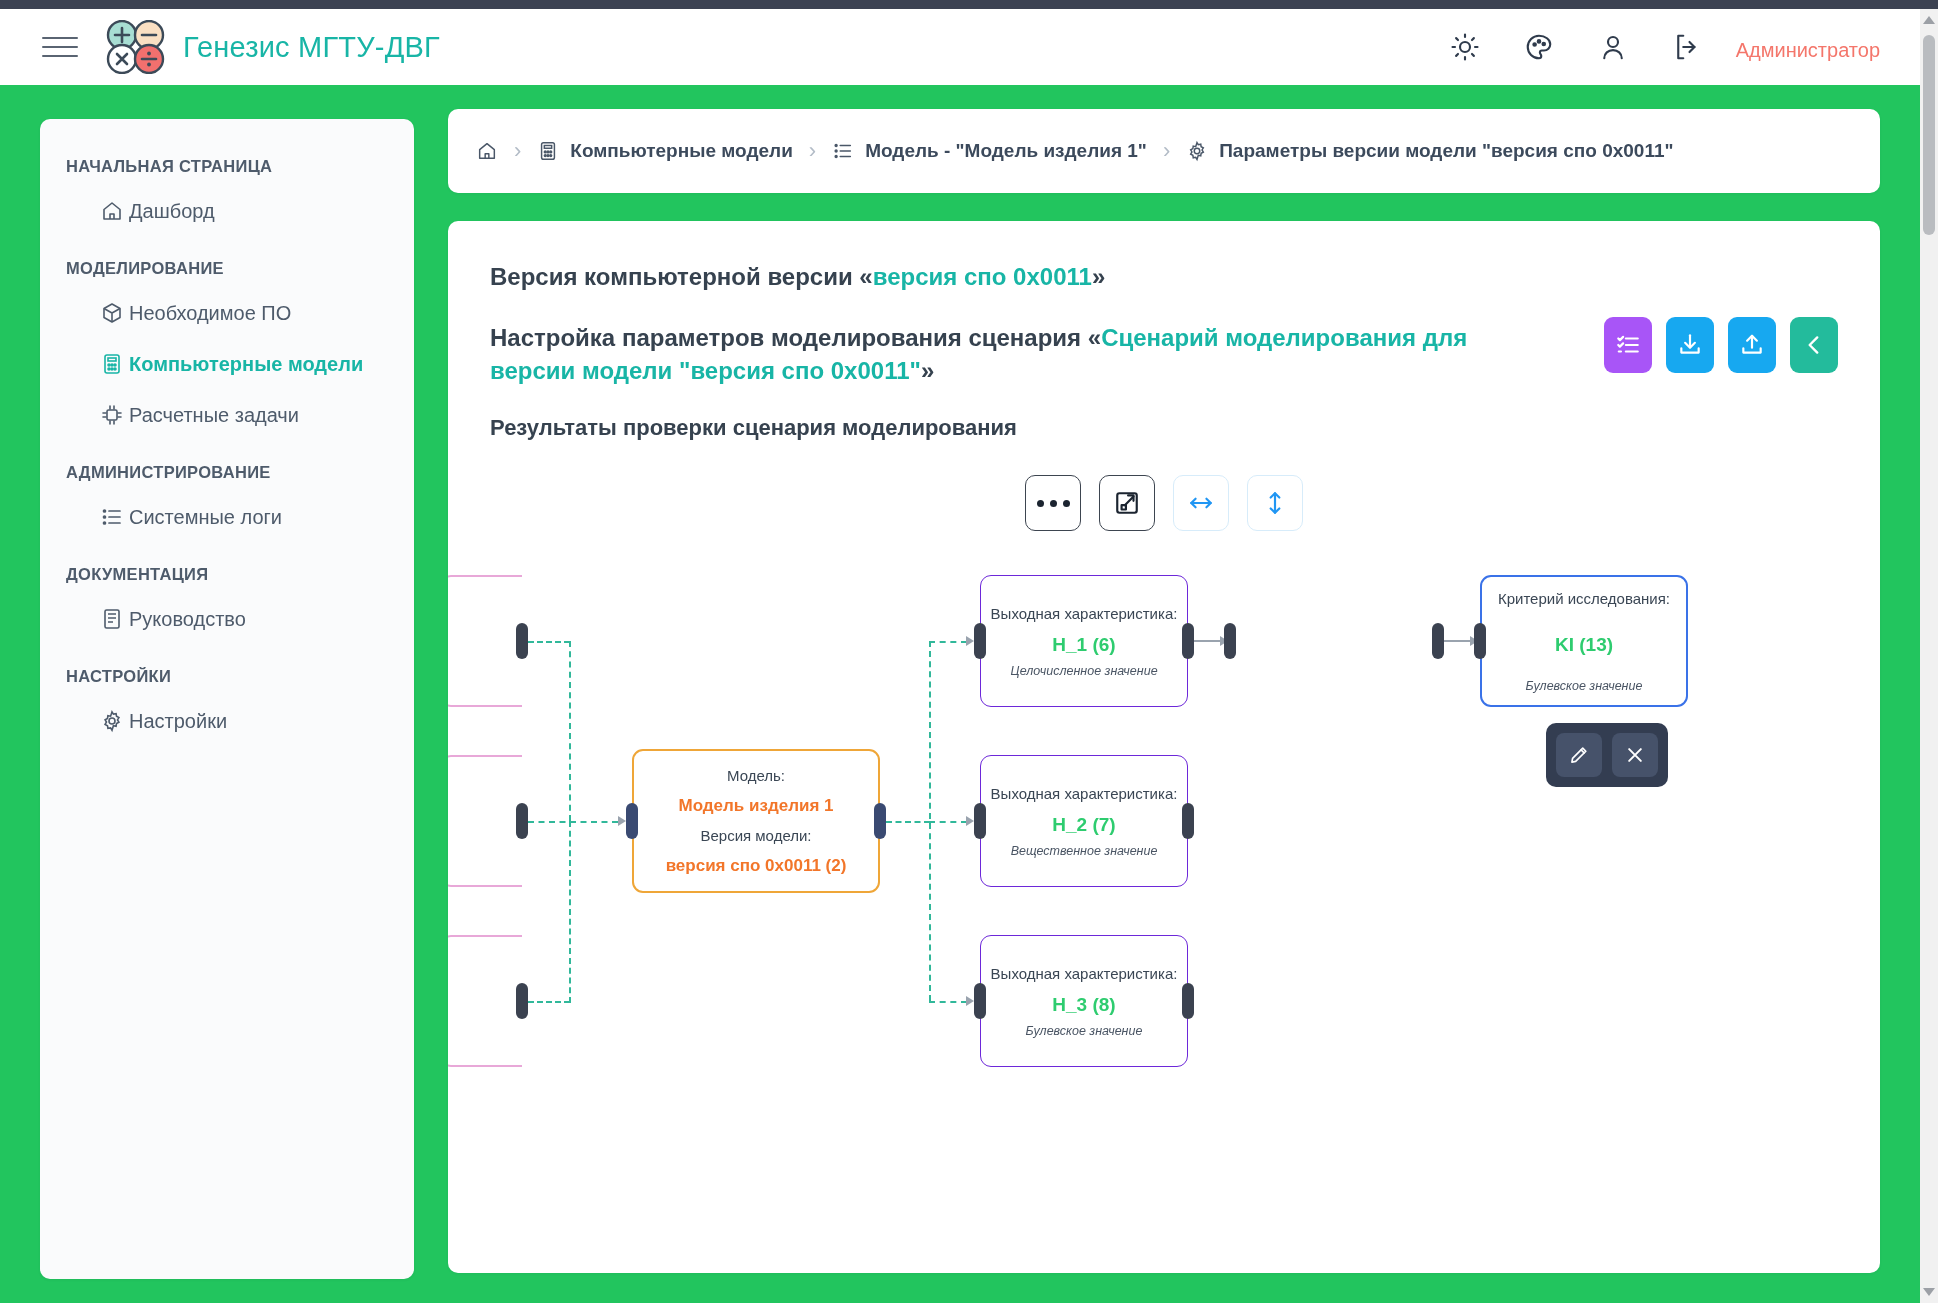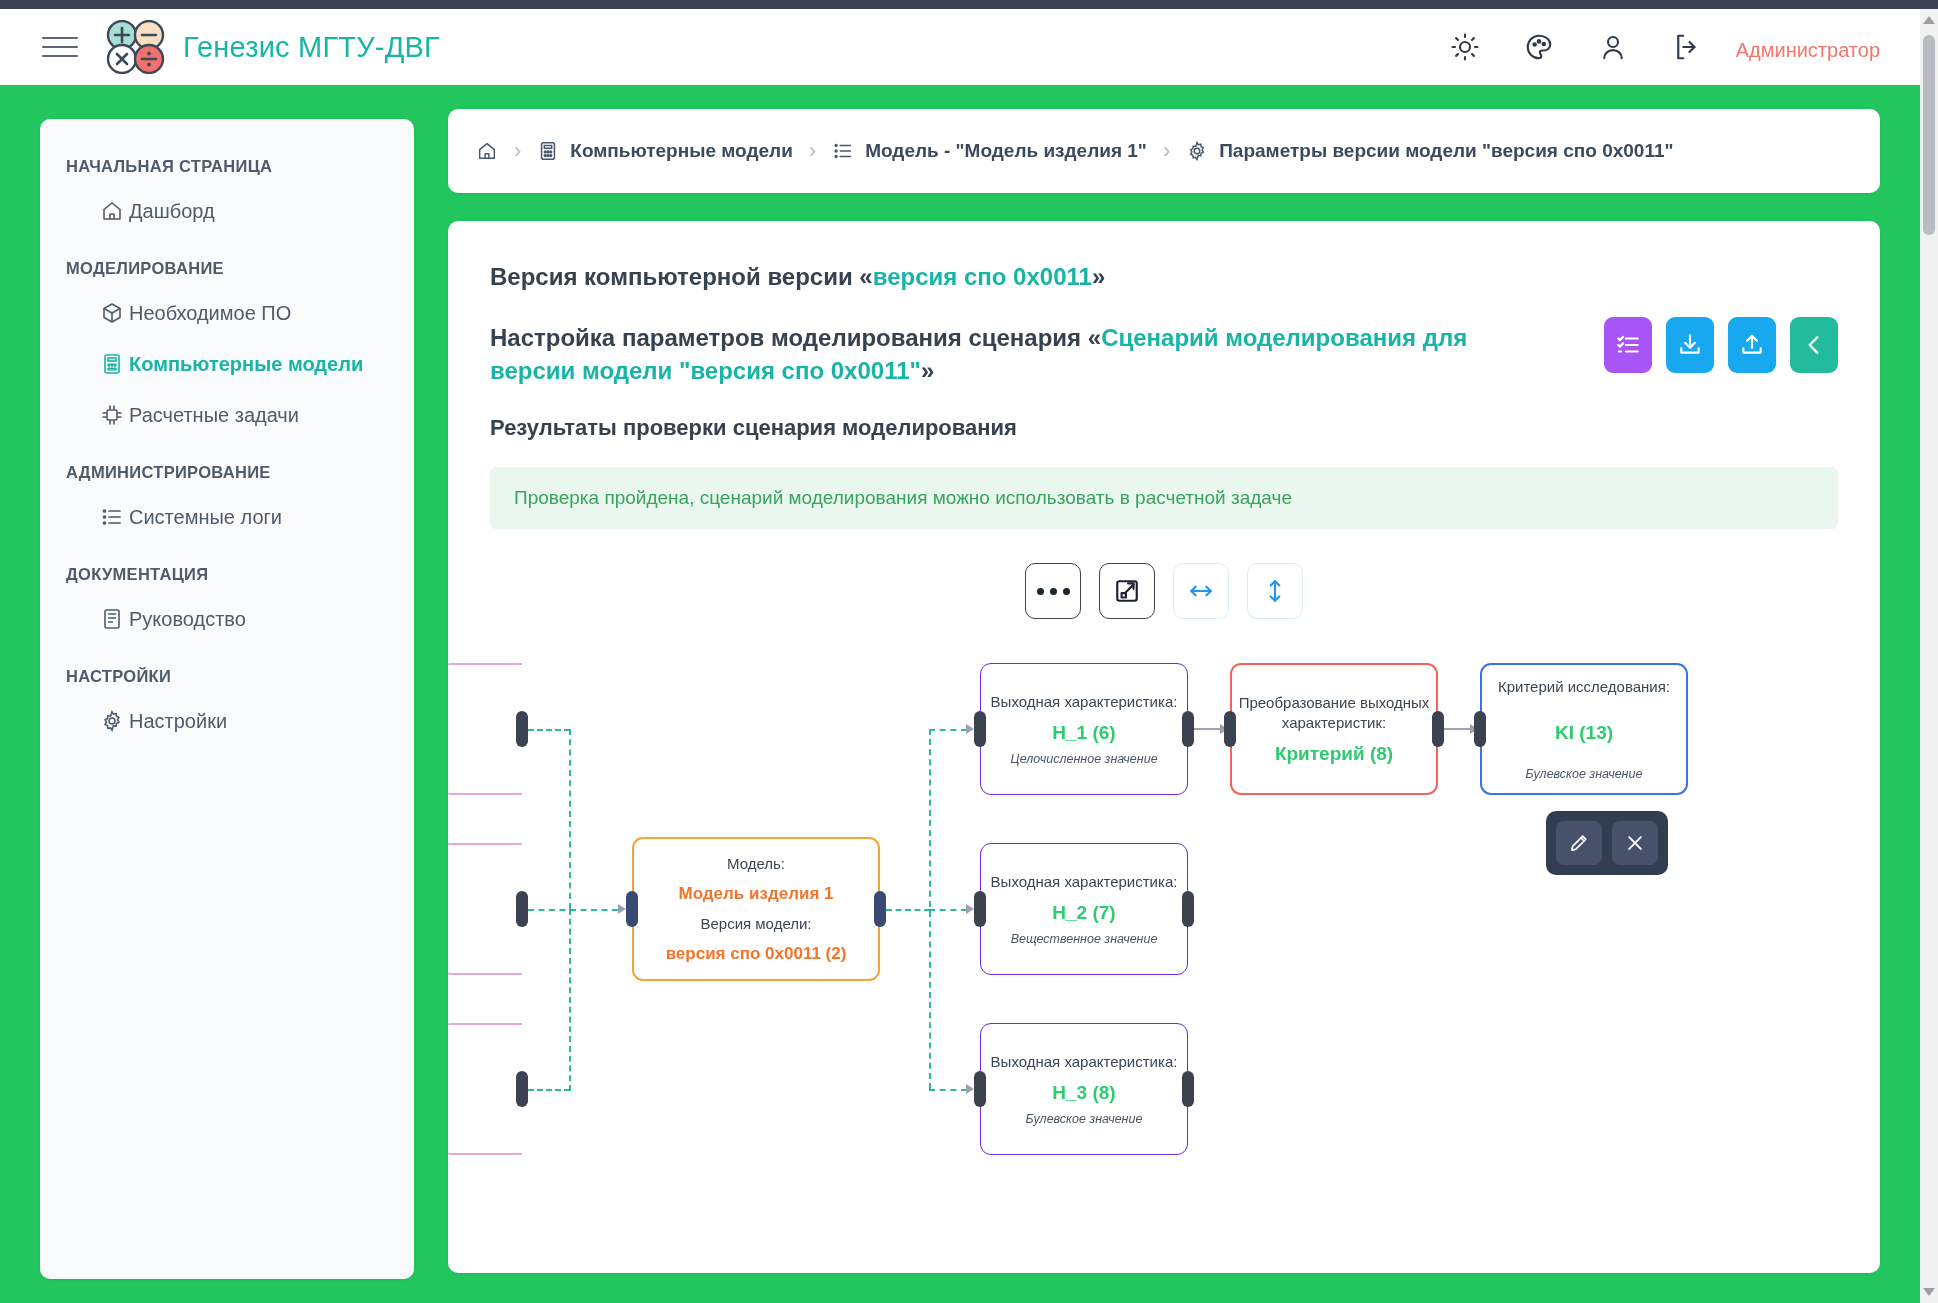--- a/index.html
+++ b/index.html
@@ -392,23 +392,20 @@
       <div class="h-ver">
         <span>Версия компьютерной версии «</span><span class="accent">версия спо 0x0011</span><span>»</span>
       </div>
 
       <div class="h-scen">
         <span>Настройка параметров моделирования сценария «</span><span class="accent">Сценарий моделирования для версии модели "версия спо 0x0011"</span><span>»</span>
       </div>
 
       <div class="h-res">Результаты проверки сценария моделирования</div>
 
-      <div class="alert-ok">
-        <span>Проверка пройдена, сценарий моделирования можно использовать в расчетной задаче</span>
-      </div>
 
       <div class="side-actions">
         <button class="sa-btn" style="background:#a855f7">
           <svg viewBox="0 0 24 24" fill="none" stroke="currentColor" stroke-width="2" stroke-linecap="round" stroke-linejoin="round">
             <path d="M10 6h11M10 12h11M10 18h11"></path>
               <path d="M3 6l1.5 1.5L7.5 4.5"></path>
               <path d="M3 12l1.5 1.5L7.5 10.5"></path>
               <path d="M3.5 18h2"></path>
           </svg>
         </button>
@@ -520,24 +517,20 @@
           <span class="n-label">Выходная характеристика:</span>
           <span class="n-value val-green">H_3 (8)</span>
           <span class="n-type">Булевское значение</span>
         </div>
         <div class="port" style="left:484px; top:416px;"></div>
         <div class="port" style="left:692px; top:416px;"></div>
 
         <div class="edge-h" style="left:704px; top:73px; width:30px;"></div>
         <div class="arrow-h" style="left:730px; top:69px;"></div>
 
-        <div class="node red" style="left:740px; top:8px; width:208px; height:132px;">
-          <span class="n-label">Преобразование выходных характеристик:</span>
-          <span class="n-value val-green">Критерий (8)</span>
-        </div>
         <div class="port" style="left:734px; top:56px;"></div>
         <div class="port" style="left:942px; top:56px;"></div>
 
         <div class="edge-h" style="left:954px; top:73px; width:30px;"></div>
         <div class="arrow-h" style="left:980px; top:69px;"></div>
 
         <div class="node blue" style="left:990px; top:8px; width:208px; height:132px;gap:15px;">
           <span class="n-label">Критерий исследования:</span>
           <span class="n-value val-green">KI (13)</span>
           <span class="n-type">Булевское значение</span>

